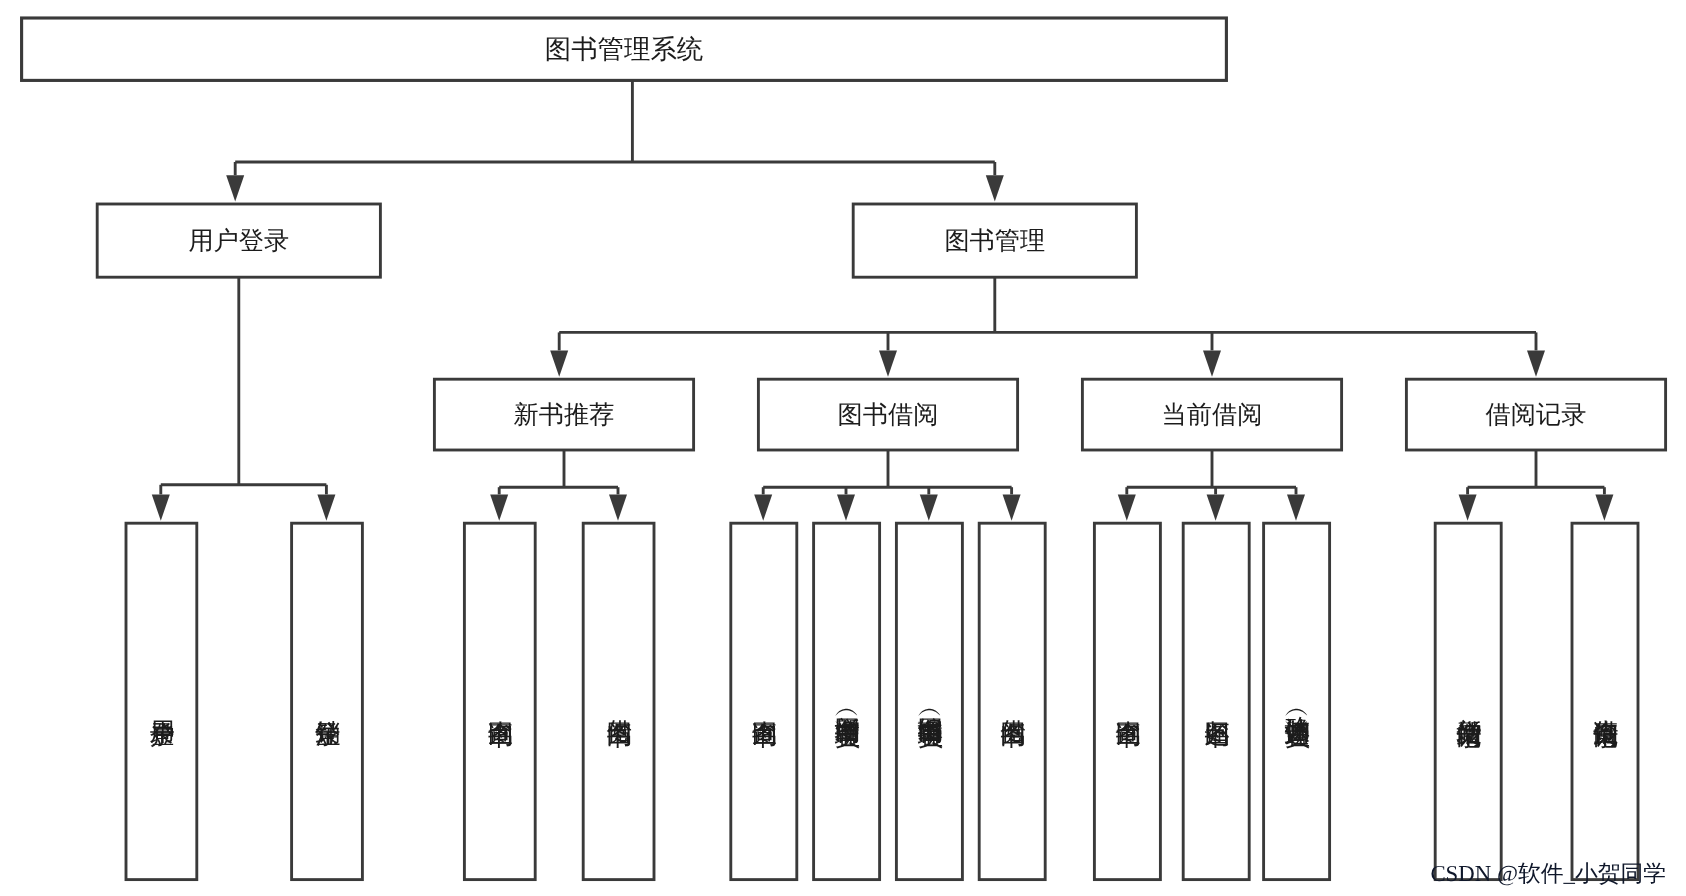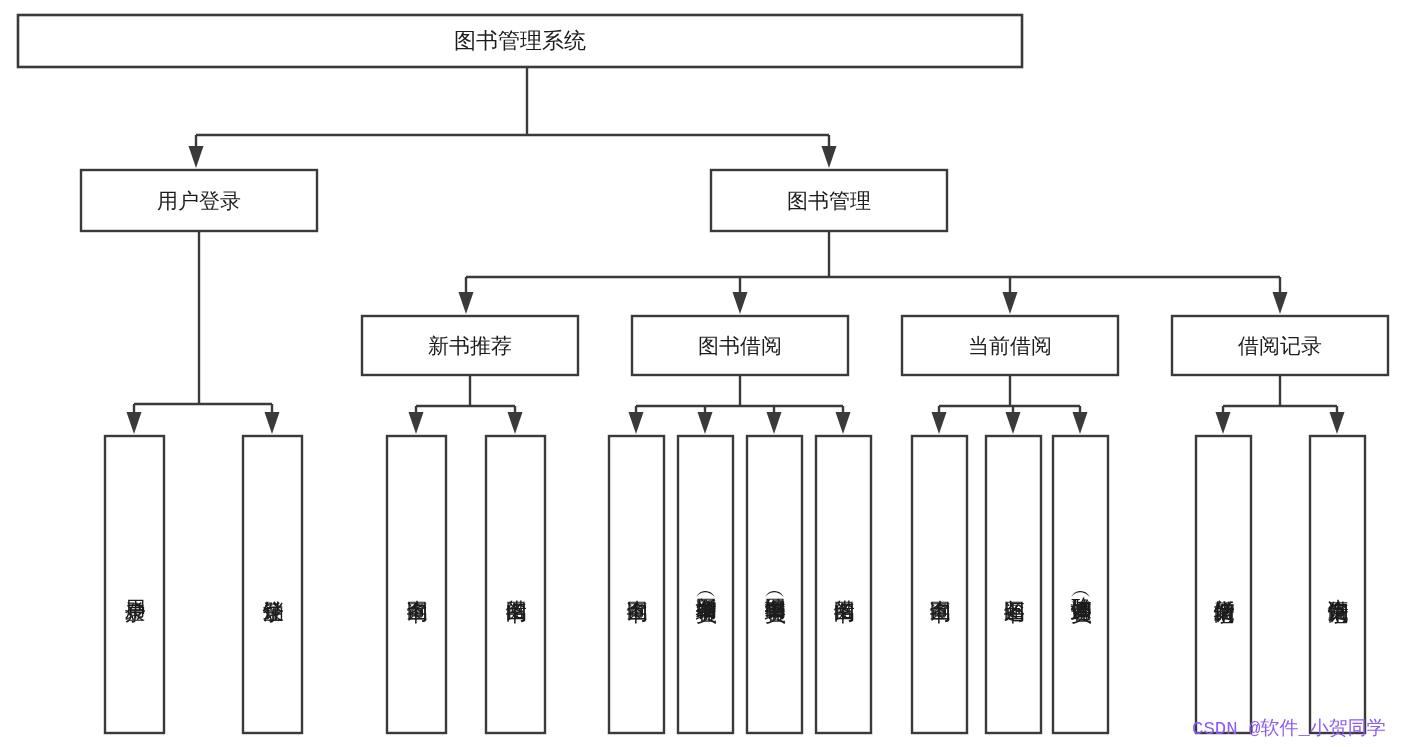--- a/index.html
+++ b/index.html
@@ -66,23 +66,23 @@
     color: #1c1c1c;
     display: flex;
     align-items: center;
     justify-content: center;
     letter-spacing: 1px;
     white-space: nowrap;
     pointer-events: none;
   }
   .watermark {
     position: absolute;
-    font-family: Liberation Mono, monospace;
+    font-family: Liberation Serif, serif;
     font-size: 19px;
-    color: #8b5cf6;
+    color: #0f172a;
     white-space: nowrap;
     user-select: none;
   }
 </style>
 </head>
 <body>
 
 <div id="diagram-root">
 
   <svg class="diagram-canvas" viewBox="0 0 1405 747">

